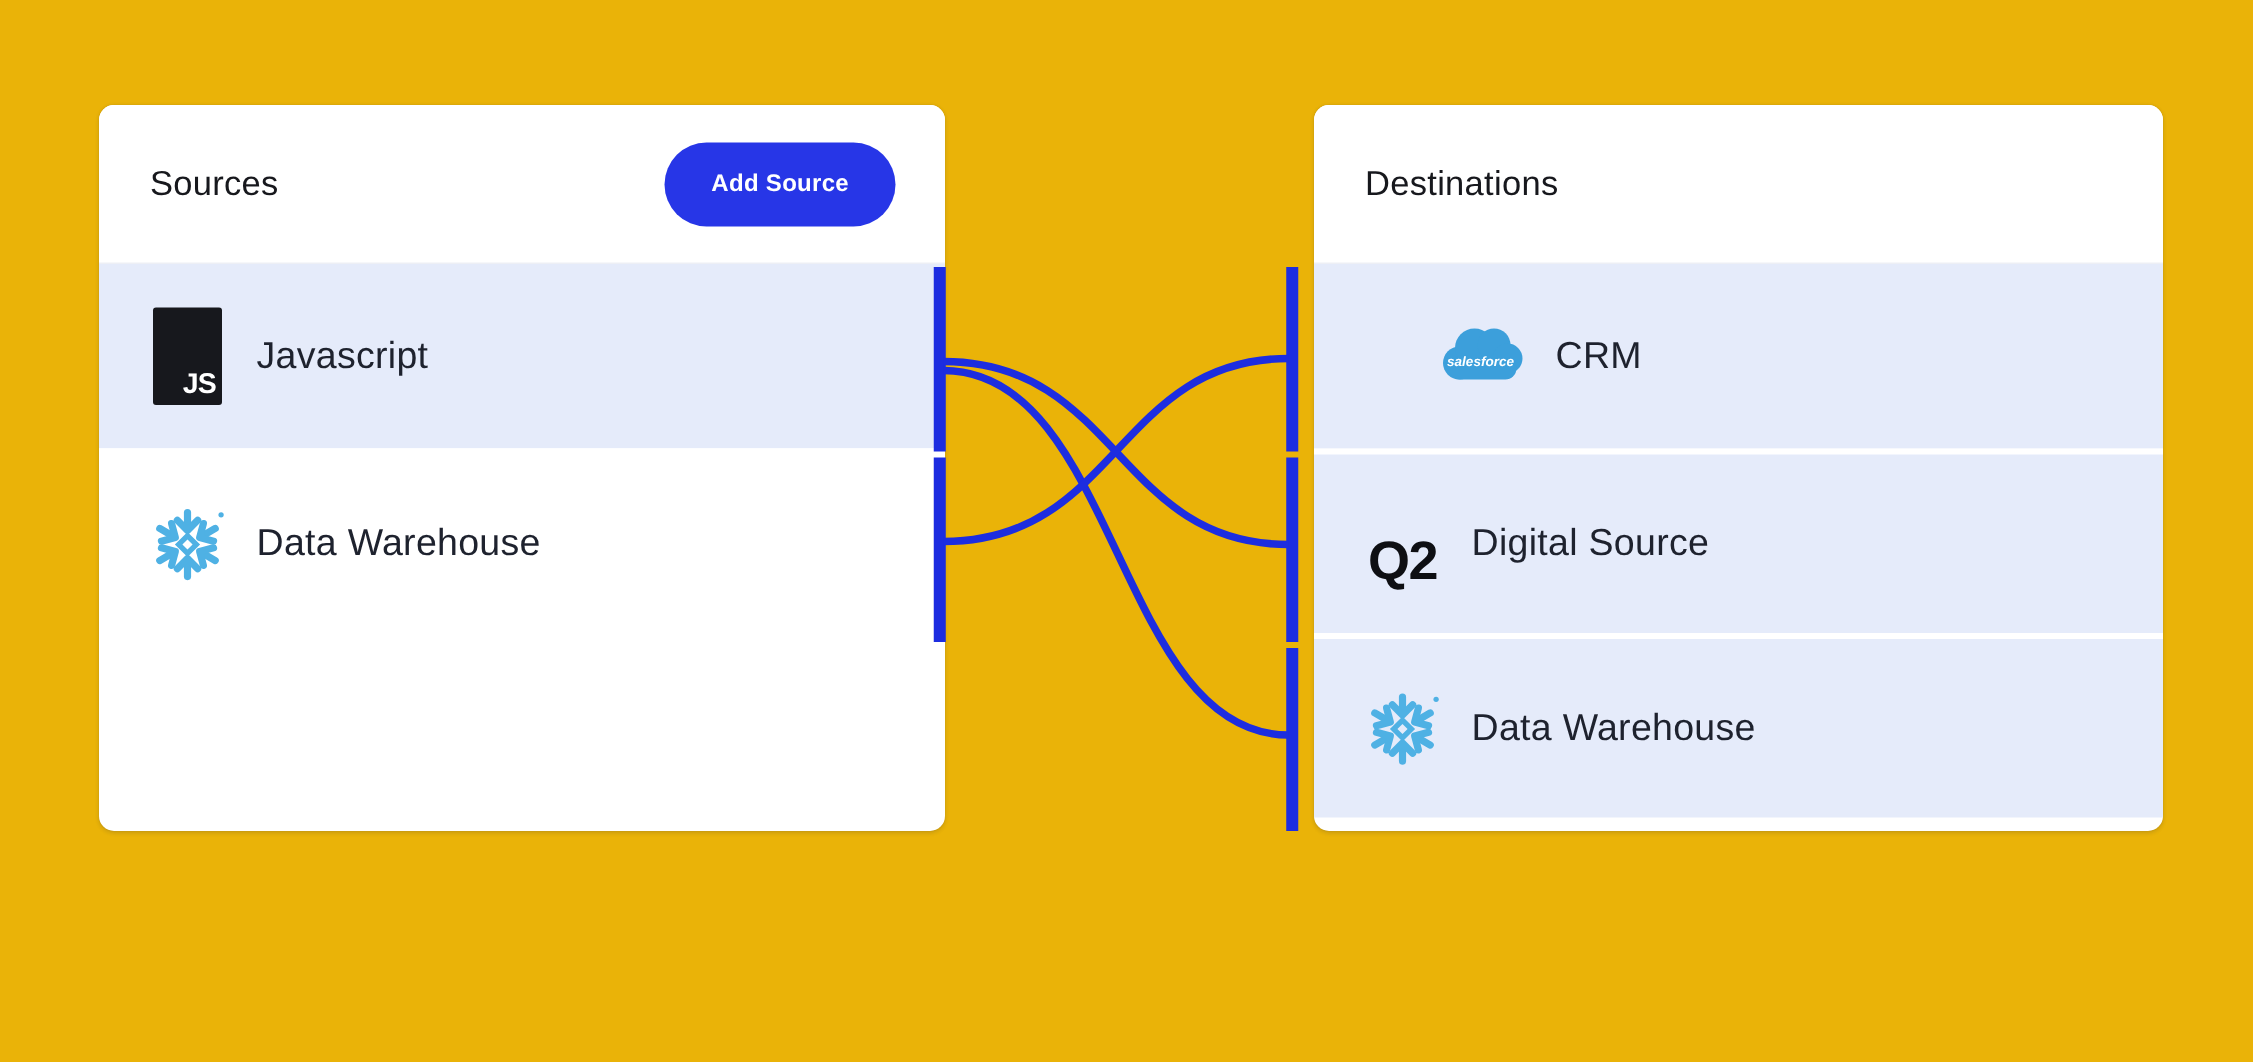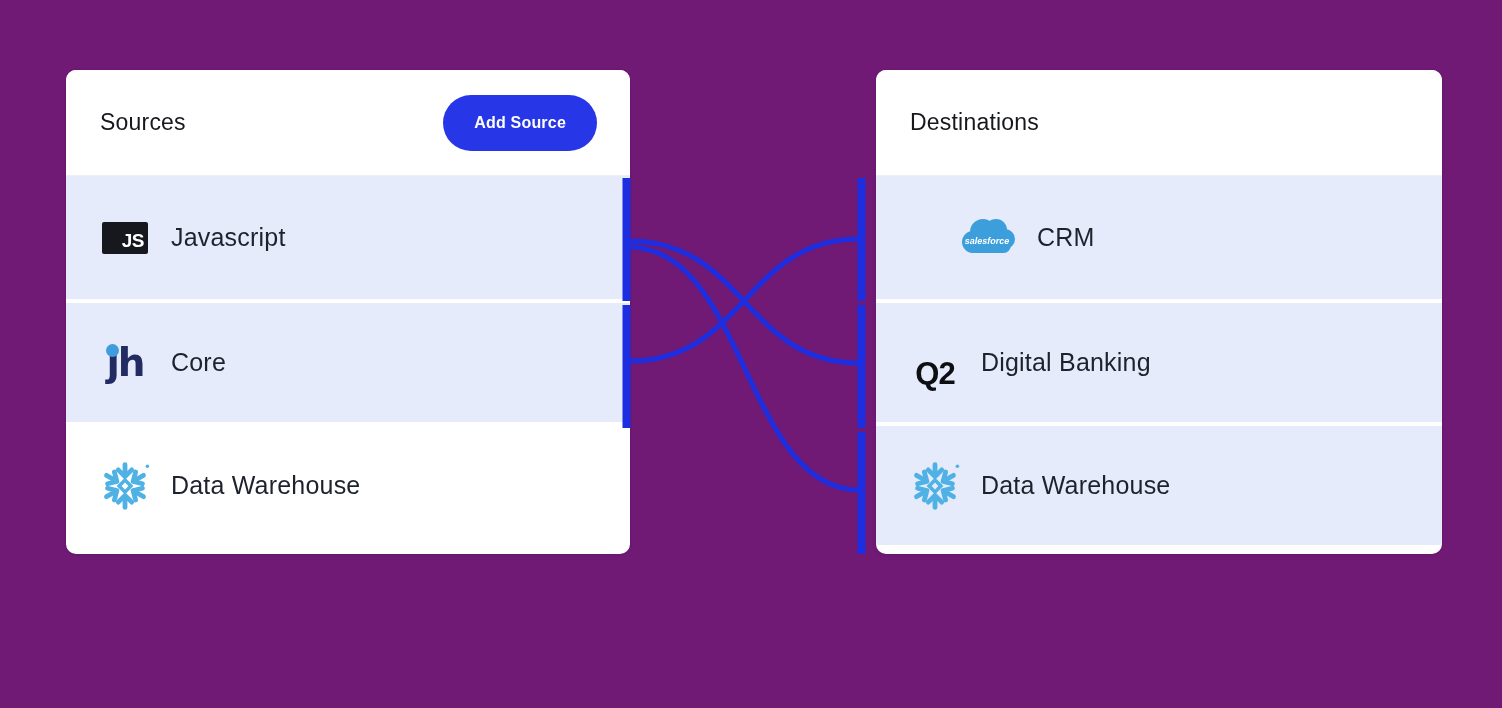--- a/index.html
+++ b/index.html
@@ -1,17 +1,17 @@
 <!DOCTYPE html>
 <html><head>
 <meta charset="utf-8">
 <style>
   html,body{margin:0;padding:0;}
   body{font-family:"Liberation Sans",sans-serif;background:#F6F7FB;}
-  .canvas{position:relative;width:1502px;height:708px;background:#701a75;overflow:hidden;}
+  .canvas{position:relative;width:1502px;height:708px;background:#eab308;overflow:hidden;}
 
   .panel{position:absolute;top:70px;height:484px;background:#fff;border-radius:10px;
          box-shadow:0 1px 3px rgba(20,24,60,.16),0 0 1px rgba(20,24,60,.10);overflow:hidden;}
   .panel.sources{left:66px;width:564px;}
   .panel.destinations{left:876px;width:566px;}
 
   .panel-header{height:106px;display:flex;align-items:center;justify-content:space-between;
                 padding:0 33px 0 34px;box-sizing:border-box;border-bottom:1px solid #EDEFF5;background:#fff;}
   .panel-title{font-size:23px;font-weight:500;color:#17181D;letter-spacing:.2px;}
   .add-btn{height:56px;padding:0 31px;border:none;border-radius:28px;background:#2736E7;
@@ -20,31 +20,31 @@
 
   .row{height:123px;display:flex;align-items:center;padding-left:34px;box-sizing:border-box;gap:21px;}
   .row + .row{border-top:4px solid #fff;}
   .row.lav{background:#E5EBFA;}
   .row.white{background:#fff;}
   .row-label{font-size:25px;font-weight:500;color:#1E222E;letter-spacing:.2px;}
 
   .icon-box{width:50px;min-width:50px;height:50px;display:flex;align-items:center;justify-content:center;}
 
   
-  .js-icon{position:relative;width:46px;height:32px;background:#17181D;border-radius:2px;}
+  .js-icon{position:relative;width:46px;height:65px;background:#17181D;border-radius:2px;}
   .js-icon span{position:absolute;right:4px;bottom:2px;color:#fff;font-size:19px;font-weight:700;letter-spacing:-.5px;}
 
   
   .jh-icon{position:relative;height:50px;display:flex;align-items:center;}
   .jh-glyph{font-family:"DejaVu Sans",sans-serif;font-size:39px;font-weight:800;color:#232C62;
             letter-spacing:-2px;line-height:50px;}
   .jh-dot{position:absolute;left:0px;top:6px;width:13px;height:13px;border-radius:50%;background:#3F9DDD;}
 
   
-  .q2-icon{font-size:31px;font-weight:800;color:#0E0F13;letter-spacing:-1px;margin-top:22px;}
+  .q2-icon{font-size:36px;font-weight:800;color:#0E0F13;letter-spacing:-1px;margin-top:22px;}
 
   
   svg.links{position:absolute;left:0;top:0;pointer-events:none;}
 </style>
 </head>
 <body>
 
 <div class="canvas">
 
   <section class="panel sources">
@@ -55,29 +55,20 @@
 
     <div class="row lav">
       <div class="icon-box">
         <div class="js-icon">
             <span>JS</span>
           </div>
       </div>
       <div class="row-label">Javascript</div>
     </div>
 
-    <div class="row lav">
-      <div class="icon-box">
-        <div class="jh-icon">
-            <span class="jh-dot"></span>
-            <span class="jh-glyph">ȷh</span>
-          </div>
-      </div>
-      <div class="row-label">Core</div>
-    </div>
 
     <div class="row white">
       <div class="icon-box">
         <svg width="50" height="50" viewBox="0 0 48 48" fill="none">
           <g stroke="#4FB1E4" stroke-width="4.6" stroke-linecap="round" stroke-linejoin="round">
             <g>
                 <path d="M24 3.5 V11"></path>
                 <path d="M17.5 8.5 L24 15 L30.5 8.5"></path>
               </g>
             <g transform="rotate(60 24 24)">
@@ -127,21 +118,21 @@
           <text x="29" y="27" fill="#fff" font-size="9" font-style="italic" font-weight="700" text-anchor="middle" font-family="Liberation Sans, sans-serif">salesforce</text>
         </svg>
       </div>
       <div class="row-label">CRM</div>
     </div>
 
     <div class="row lav">
       <div class="icon-box">
         <span class="q2-icon">Q2</span>
       </div>
-      <div class="row-label">Digital Banking</div>
+      <div class="row-label">Digital Source</div>
     </div>
 
     <div class="row lav">
       <div class="icon-box">
         <svg width="50" height="50" viewBox="0 0 48 48" fill="none">
           <g stroke="#4FB1E4" stroke-width="4.6" stroke-linecap="round" stroke-linejoin="round">
             <g>
                 <path d="M24 3.5 V11"></path>
                 <path d="M17.5 8.5 L24 15 L30.5 8.5"></path>
               </g>

